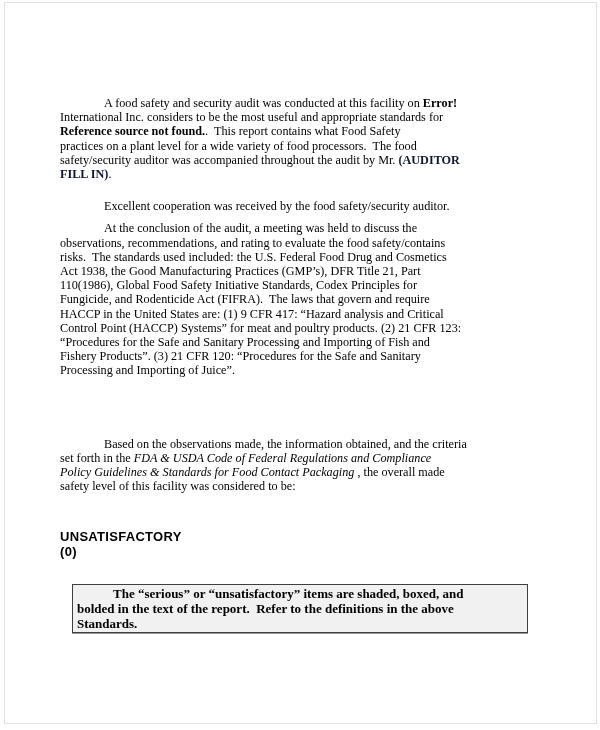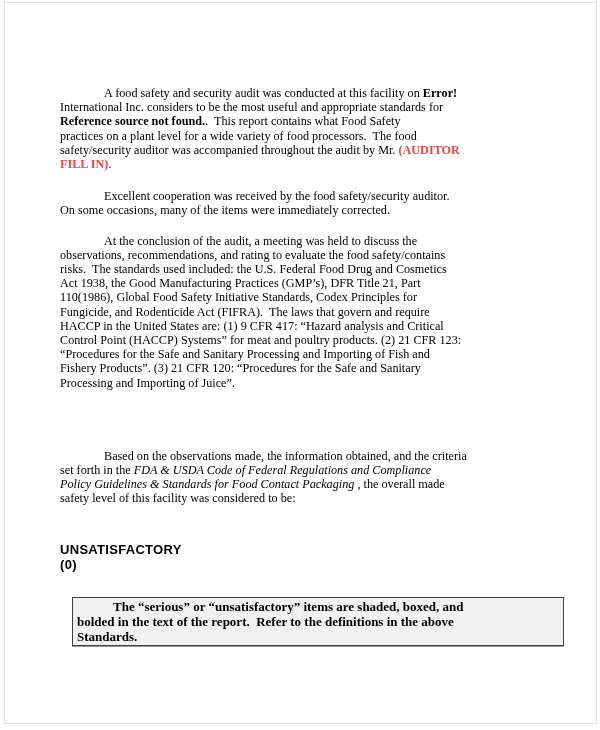--- a/index.html
+++ b/index.html
@@ -4,36 +4,36 @@
 <style>
   html,body { margin:0; padding:0; background:#ffffff; }
   .page {
     position:relative; width:600px; height:730px; background:#ffffff;
     font-family:"Liberation Serif","DejaVu Serif",serif; color:#000000;
     overflow:hidden;
   }
   .sheet { position:absolute; left:4px; right:3px; top:2px; bottom:6px; border:1px solid #e2e2e2; pointer-events:none; }
   .content { position:absolute; left:60px; top:86px; width:472px; font-size:12.2px; line-height:14.2px; }
   .para { margin:0; }
-  .p1 { margin-bottom:18px; }
-  .p2 { margin-bottom:16px; }
+  .p1 { margin-bottom:18px;margin-top:10px; }
+  .p2 { margin-bottom:8px; }
   .p3 { margin-bottom:59px; }
   .p4 { margin-bottom:36px; }
   .line { white-space:pre; }
   .indent { text-indent:44px; }
   .bold { font-weight:bold; }
-  .red { font-weight:bold; color:#ef4444; }
+  .red { font-weight:bold; color:#0f172a; }
   .italic { font-style:italic;text-align:center; }
   .rating {
     text-align:left; font-family:"Liberation Sans","DejaVu Sans",sans-serif;
     font-weight:bold; font-size:13px; line-height:15px; margin:0 0 25px 0;
     letter-spacing:0.3px;
   }
   .note-box {
-    box-sizing:border-box; margin-left:12px; width:492px;
+    box-sizing:border-box; margin-left:12px; width:456px;
     background:#f1f1f1; border:1px solid #3f3f3f; box-shadow:0 1px 0 #9a9a9a;
     padding:1px 4px 1px 4px; font-weight:bold; font-size:13px; line-height:15px;
   }
   .note-box .nb-indent { text-indent:36px; }
 </style>
 </head>
 <body>
 
 <div class="page">
   <div class="sheet"></div>
@@ -43,21 +43,20 @@
       <div class="line indent"><span>A food safety and security audit was conducted at this facility on </span><span class="bold">Error!</span></div>
       <div class="line">International Inc. considers to be the most useful and appropriate standards for</div>
       <div class="line"><span class="bold">Reference source not found.</span><span>.  This report contains what Food Safety</span></div>
       <div class="line">practices on a plant level for a wide variety of food processors.  The food</div>
       <div class="line"><span>safety/security auditor was accompanied throughout the audit by Mr. </span><span class="red">(AUDITOR</span></div>
       <div class="line"><span class="red">FILL IN)</span><span>.</span></div>
     </div>
 
     <div class="para p2">
       <div class="line indent">Excellent cooperation was received by the food safety/security auditor.</div>
-      <div class="line">On some occasions, many of the items were immediately corrected.</div>
     </div>
 
     <div class="para p3">
       <div class="line indent">At the conclusion of the audit, a meeting was held to discuss the</div>
       <div class="line">observations, recommendations, and rating to evaluate the food safety/contains</div>
       <div class="line">risks.  The standards used included: the U.S. Federal Food Drug and Cosmetics</div>
       <div class="line">Act 1938, the Good Manufacturing Practices (GMP’s), DFR Title 21, Part</div>
       <div class="line">110(1986), Global Food Safety Initiative Standards, Codex Principles for</div>
       <div class="line">Fungicide, and Rodenticide Act (FIFRA).  The laws that govern and require</div>
       <div class="line">HACCP in the United States are: (1) 9 CFR 417: “Hazard analysis and Critical</div>

